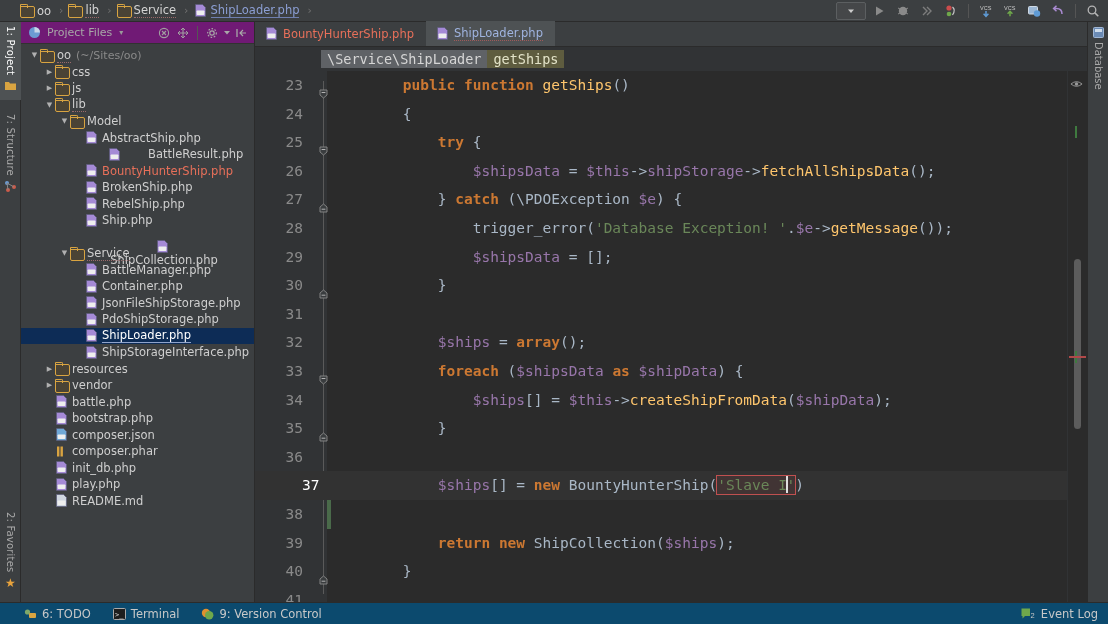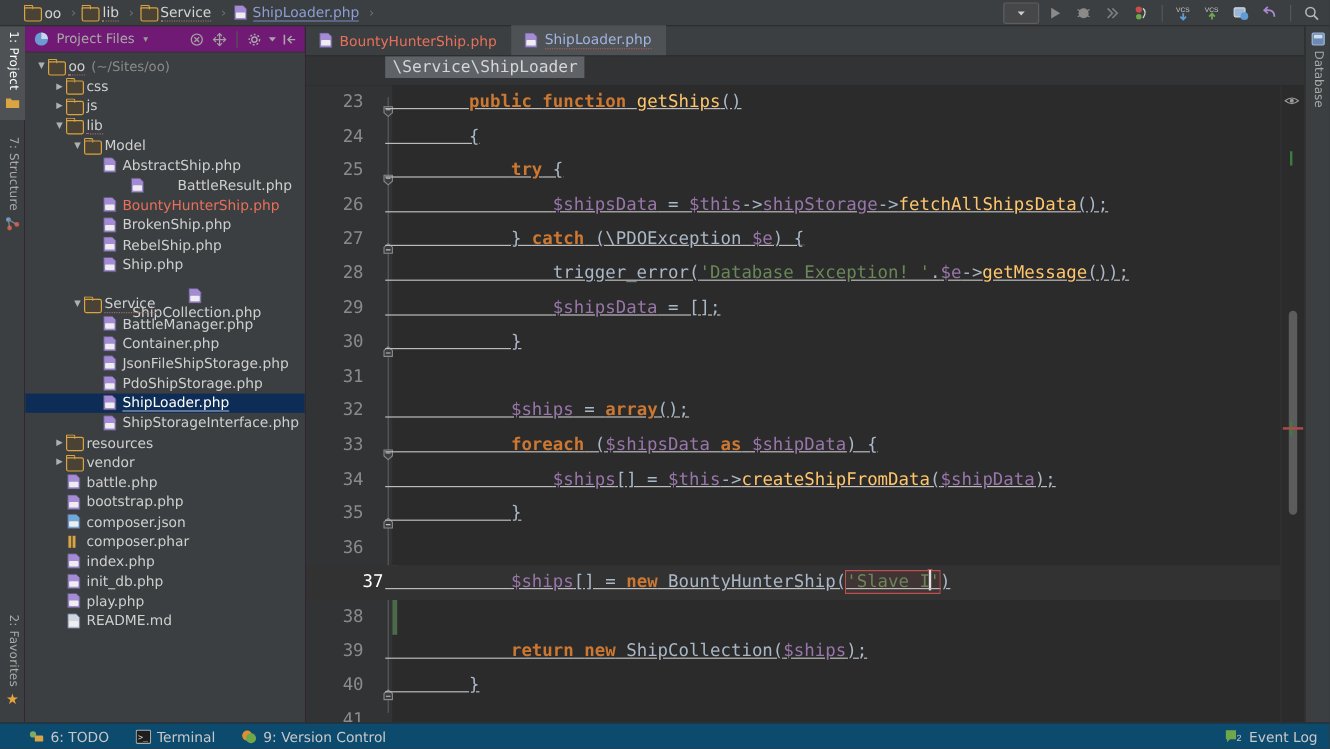--- a/index.html
+++ b/index.html
@@ -114,22 +114,22 @@
   }
   .etab {
     height: 25px; display: flex; align-items: center; gap: 5px;
     padding: 0 12px 0 10px; font-size: 11.5px; color: #cfcfcf;
   }
   .etab.active { background: #4e5254; }
   .etab .t { color: #e8705a; }
   .etab.active .t { color: #9fb4e0; border-bottom: 1px dotted #a05a5a; }
 
   .crumbbar {
-    height: 24px; background: #313335; display: flex; align-items: flex-start;
-    padding-left: 66px; gap: 20px; flex-direction: column;
+    height: 24px; background: #313335; display: flex; align-items: center;
+    padding-left: 66px; gap: 0;
   }
   .cb {
     font-size: 13.5px; font-family: "DejaVu Sans Mono", monospace;
     padding: 1px 6px; color: #d6d6d6;
   }
   .cb.c1 { background: #5f6266; }
   .cb.c2 { background: #5e5c3f; color: #e3e3c8; }
 
   .codearea {
     flex: 1; position: relative; background: #2b2b2b; overflow: hidden;
@@ -149,21 +149,21 @@
     position: absolute; left: 72px; width: 4px; background: #4a6a4a;
   }
   .lines { position: absolute; left: 0; top: 0; width: 100%; }
   .ln {
     height: 28.6px; line-height: 28.6px; position: relative; white-space: pre;
   }
   .ln .num {
     position: absolute; left: 0; width: 48px; text-align: right;
     color: #8a8a8a; font-size: 14.5px;
   }
-  .ln .code { position: absolute; left: 66px; text-decoration: underline; }
+  .ln .code { position: absolute; left: 78px; }
   .ln.cur { background: #323232; }
   .ln.cur .num { color: #ffffff; padding-left: 47px; }
 
   .fold {
     position: absolute; left: 64px; top: 9px; width: 9px; height: 10px;
   }
 
   
   .kw  { color: #cc7832; font-weight: bold; }
   .fn  { color: #ffc66d; }
@@ -542,28 +542,20 @@
           </svg>
           <span class="lbl">composer.json</span>
         </div>
         <div class="row" style="padding-left: 23px;">
           <span class="arrow"></span>
           <svg viewBox="0 0 13 13" width="13" height="13" class="ico-sq">
             <rect x="2" y="1.5" width="2.4" height="10" fill="#d9a441"></rect>
             <rect x="5.5" y="1.5" width="2.4" height="10" fill="#d9a441"></rect>
           </svg>
           <span class="lbl">composer.phar</span>
-        </div>
-        <div class="row" style="padding-left: 23px;">
-          <span class="arrow"></span>
-          <svg viewBox="0 0 13 13" width="13" height="13" class="ico-sq">
-            <path d="M1.5 0.5 H8.5 L11.5 3.5 V12.5 H1.5 Z" fill="#a58ad6" stroke="#5a5a7a" stroke-width="0.7"></path>
-            <rect x="2.6" y="6.4" width="7.8" height="4.6" rx="0.8" fill="#eeeeee"></rect>
-          </svg>
-          <span class="lbl">index.php</span>
         </div>
         <div class="row" style="padding-left: 23px; text-align: center;">
           <span class="arrow"></span>
           <svg viewBox="0 0 13 13" width="13" height="13" class="ico-sq">
             <path d="M1.5 0.5 H8.5 L11.5 3.5 V12.5 H1.5 Z" fill="#a58ad6" stroke="#5a5a7a" stroke-width="0.7"></path>
             <rect x="2.6" y="6.4" width="7.8" height="4.6" rx="0.8" fill="#eeeeee"></rect>
           </svg>
           <span class="lbl">init_db.php</span>
         </div>
         <div class="row" style="padding-left: 23px;">

